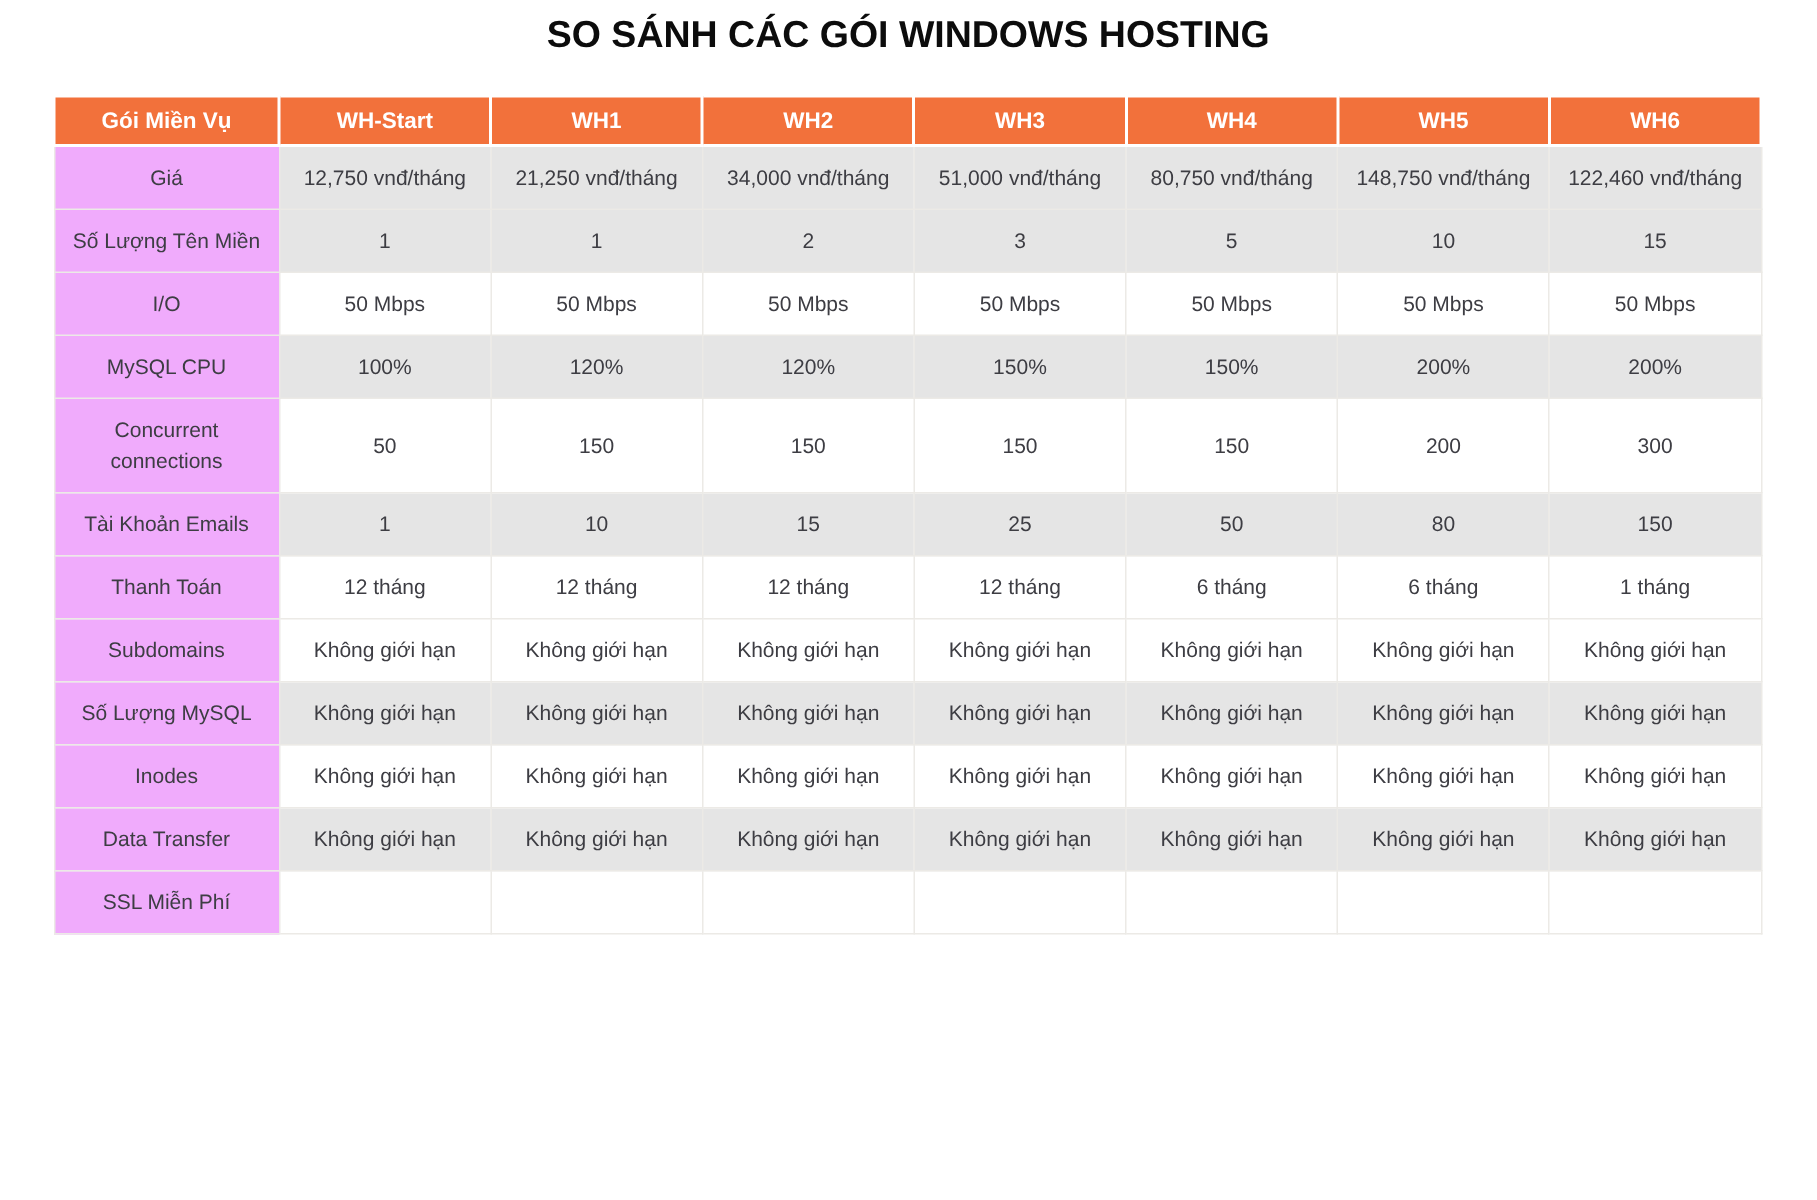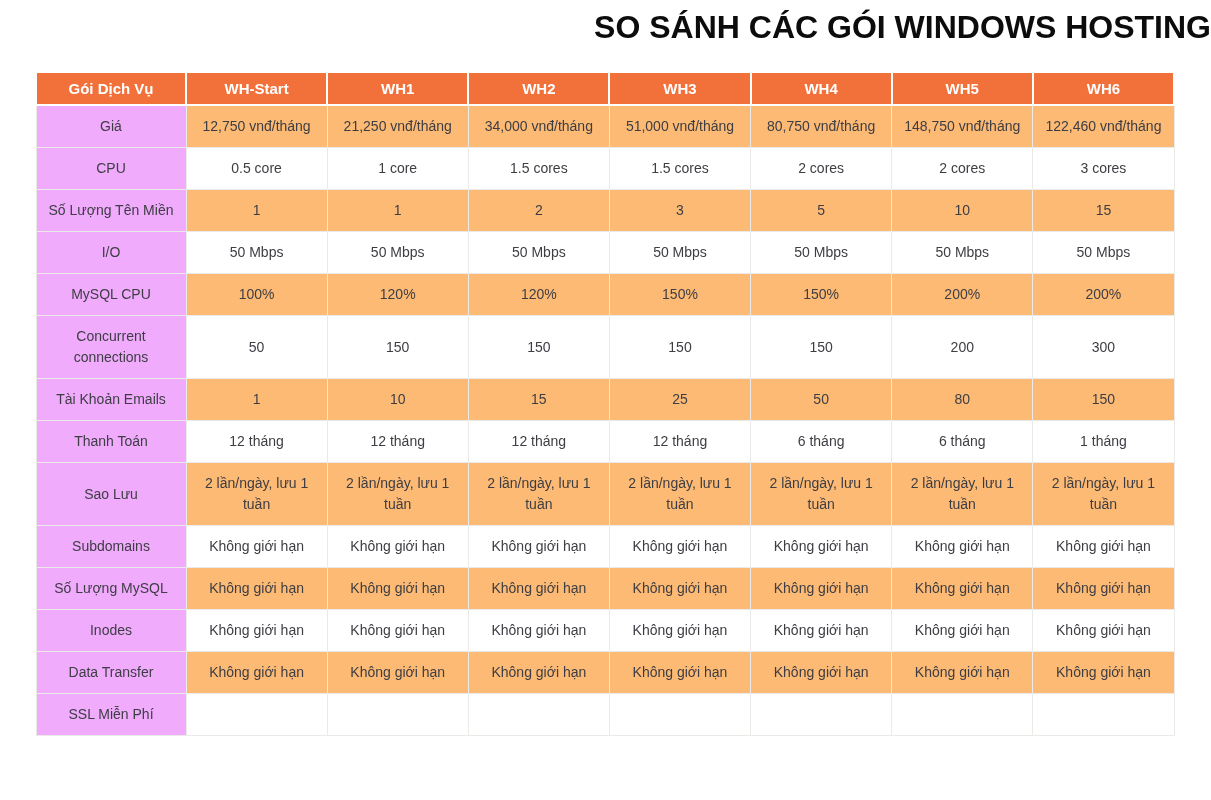--- a/index.html
+++ b/index.html
@@ -8,22 +8,22 @@
     padding: 0;
     width: 1211px;
     height: 800px;
     background: #ffffff;
     font-family: "Liberation Sans", "DejaVu Sans", sans-serif;
     color: #3d3d43;
     overflow: hidden;
   }
   .page-title {
     margin: 9px 0 16px 0;
-    text-align: right;
-    font-size: 32px;
+    text-align: center;
+    font-size: 25px;
     font-weight: bold;
     color: #0c0c0c;
     font-family: "Liberation Sans", "DejaVu Sans", sans-serif;
   }
   table.compare {
     border-collapse: collapse;
     table-layout: fixed;
     width: 1140px;
     margin: 25px 0 0 35px;
   }
@@ -47,35 +47,35 @@
     word-wrap: break-word;
   }
   td.label-cell {
     background: #f0abfc;
     text-align: left;
     padding-left: 14px;
     border: 1px solid #d7ecf8;
     border-bottom: 1px solid rgba(255,255,255,0.65);
     border-right: 2px solid #ffffff;
   }
-  td.data-cell.odd  { background: #fdba74; }
+  td.data-cell.odd  { background: #e5e5e5; }
   td.data-cell.even { background: #ffffff; }
 </style>
 </head>
 <body>
 
 <h1 class="page-title">SO SÁNH CÁC GÓI WINDOWS HOSTING</h1>
 
 <table class="compare">
   <colgroup>
     <col class="label-col">
   </colgroup>
   <thead>
     <tr>
-        <th>Gói Dịch Vụ</th>
+        <th>Gói Miền Vụ</th>
         <th>WH-Start</th>
         <th>WH1</th>
         <th>WH2</th>
         <th>WH3</th>
         <th>WH4</th>
         <th>WH5</th>
         <th>WH6</th>
       </tr>
   </thead>
   <tbody>
@@ -83,30 +83,20 @@
         <td class="label-cell">Giá</td>
         <td class="data-cell odd">12,750 vnđ/tháng</td>
         <td class="data-cell odd">21,250 vnđ/tháng</td>
         <td class="data-cell odd">34,000 vnđ/tháng</td>
         <td class="data-cell odd">51,000 vnđ/tháng</td>
         <td class="data-cell odd">80,750 vnđ/tháng</td>
         <td class="data-cell odd">148,750 vnđ/tháng</td>
         <td class="data-cell odd">122,460 vnđ/tháng</td>
       </tr>
       <tr>
-        <td class="label-cell">CPU</td>
-        <td class="data-cell even">0.5 core</td>
-        <td class="data-cell even">1 core</td>
-        <td class="data-cell even">1.5 cores</td>
-        <td class="data-cell even">1.5 cores</td>
-        <td class="data-cell even">2 cores</td>
-        <td class="data-cell even">2 cores</td>
-        <td class="data-cell even">3 cores</td>
-      </tr>
-      <tr>
         <td class="label-cell">Số Lượng Tên Miền</td>
         <td class="data-cell odd">1</td>
         <td class="data-cell odd">1</td>
         <td class="data-cell odd">2</td>
         <td class="data-cell odd">3</td>
         <td class="data-cell odd">5</td>
         <td class="data-cell odd">10</td>
         <td class="data-cell odd">15</td>
       </tr>
       <tr>
@@ -153,30 +143,20 @@
         <td class="label-cell">Thanh Toán</td>
         <td class="data-cell even">12 tháng</td>
         <td class="data-cell even">12 tháng</td>
         <td class="data-cell even">12 tháng</td>
         <td class="data-cell even">12 tháng</td>
         <td class="data-cell even">6 tháng</td>
         <td class="data-cell even">6 tháng</td>
         <td class="data-cell even">1 tháng</td>
       </tr>
       <tr>
-        <td class="label-cell">Sao Lưu</td>
-        <td class="data-cell odd">2 lần/ngày, lưu 1 tuần</td>
-        <td class="data-cell odd">2 lần/ngày, lưu 1 tuần</td>
-        <td class="data-cell odd">2 lần/ngày, lưu 1 tuần</td>
-        <td class="data-cell odd">2 lần/ngày, lưu 1 tuần</td>
-        <td class="data-cell odd">2 lần/ngày, lưu 1 tuần</td>
-        <td class="data-cell odd">2 lần/ngày, lưu 1 tuần</td>
-        <td class="data-cell odd">2 lần/ngày, lưu 1 tuần</td>
-      </tr>
-      <tr>
         <td class="label-cell">Subdomains</td>
         <td class="data-cell even">Không giới hạn</td>
         <td class="data-cell even">Không giới hạn</td>
         <td class="data-cell even">Không giới hạn</td>
         <td class="data-cell even">Không giới hạn</td>
         <td class="data-cell even">Không giới hạn</td>
         <td class="data-cell even">Không giới hạn</td>
         <td class="data-cell even">Không giới hạn</td>
       </tr>
       <tr>

